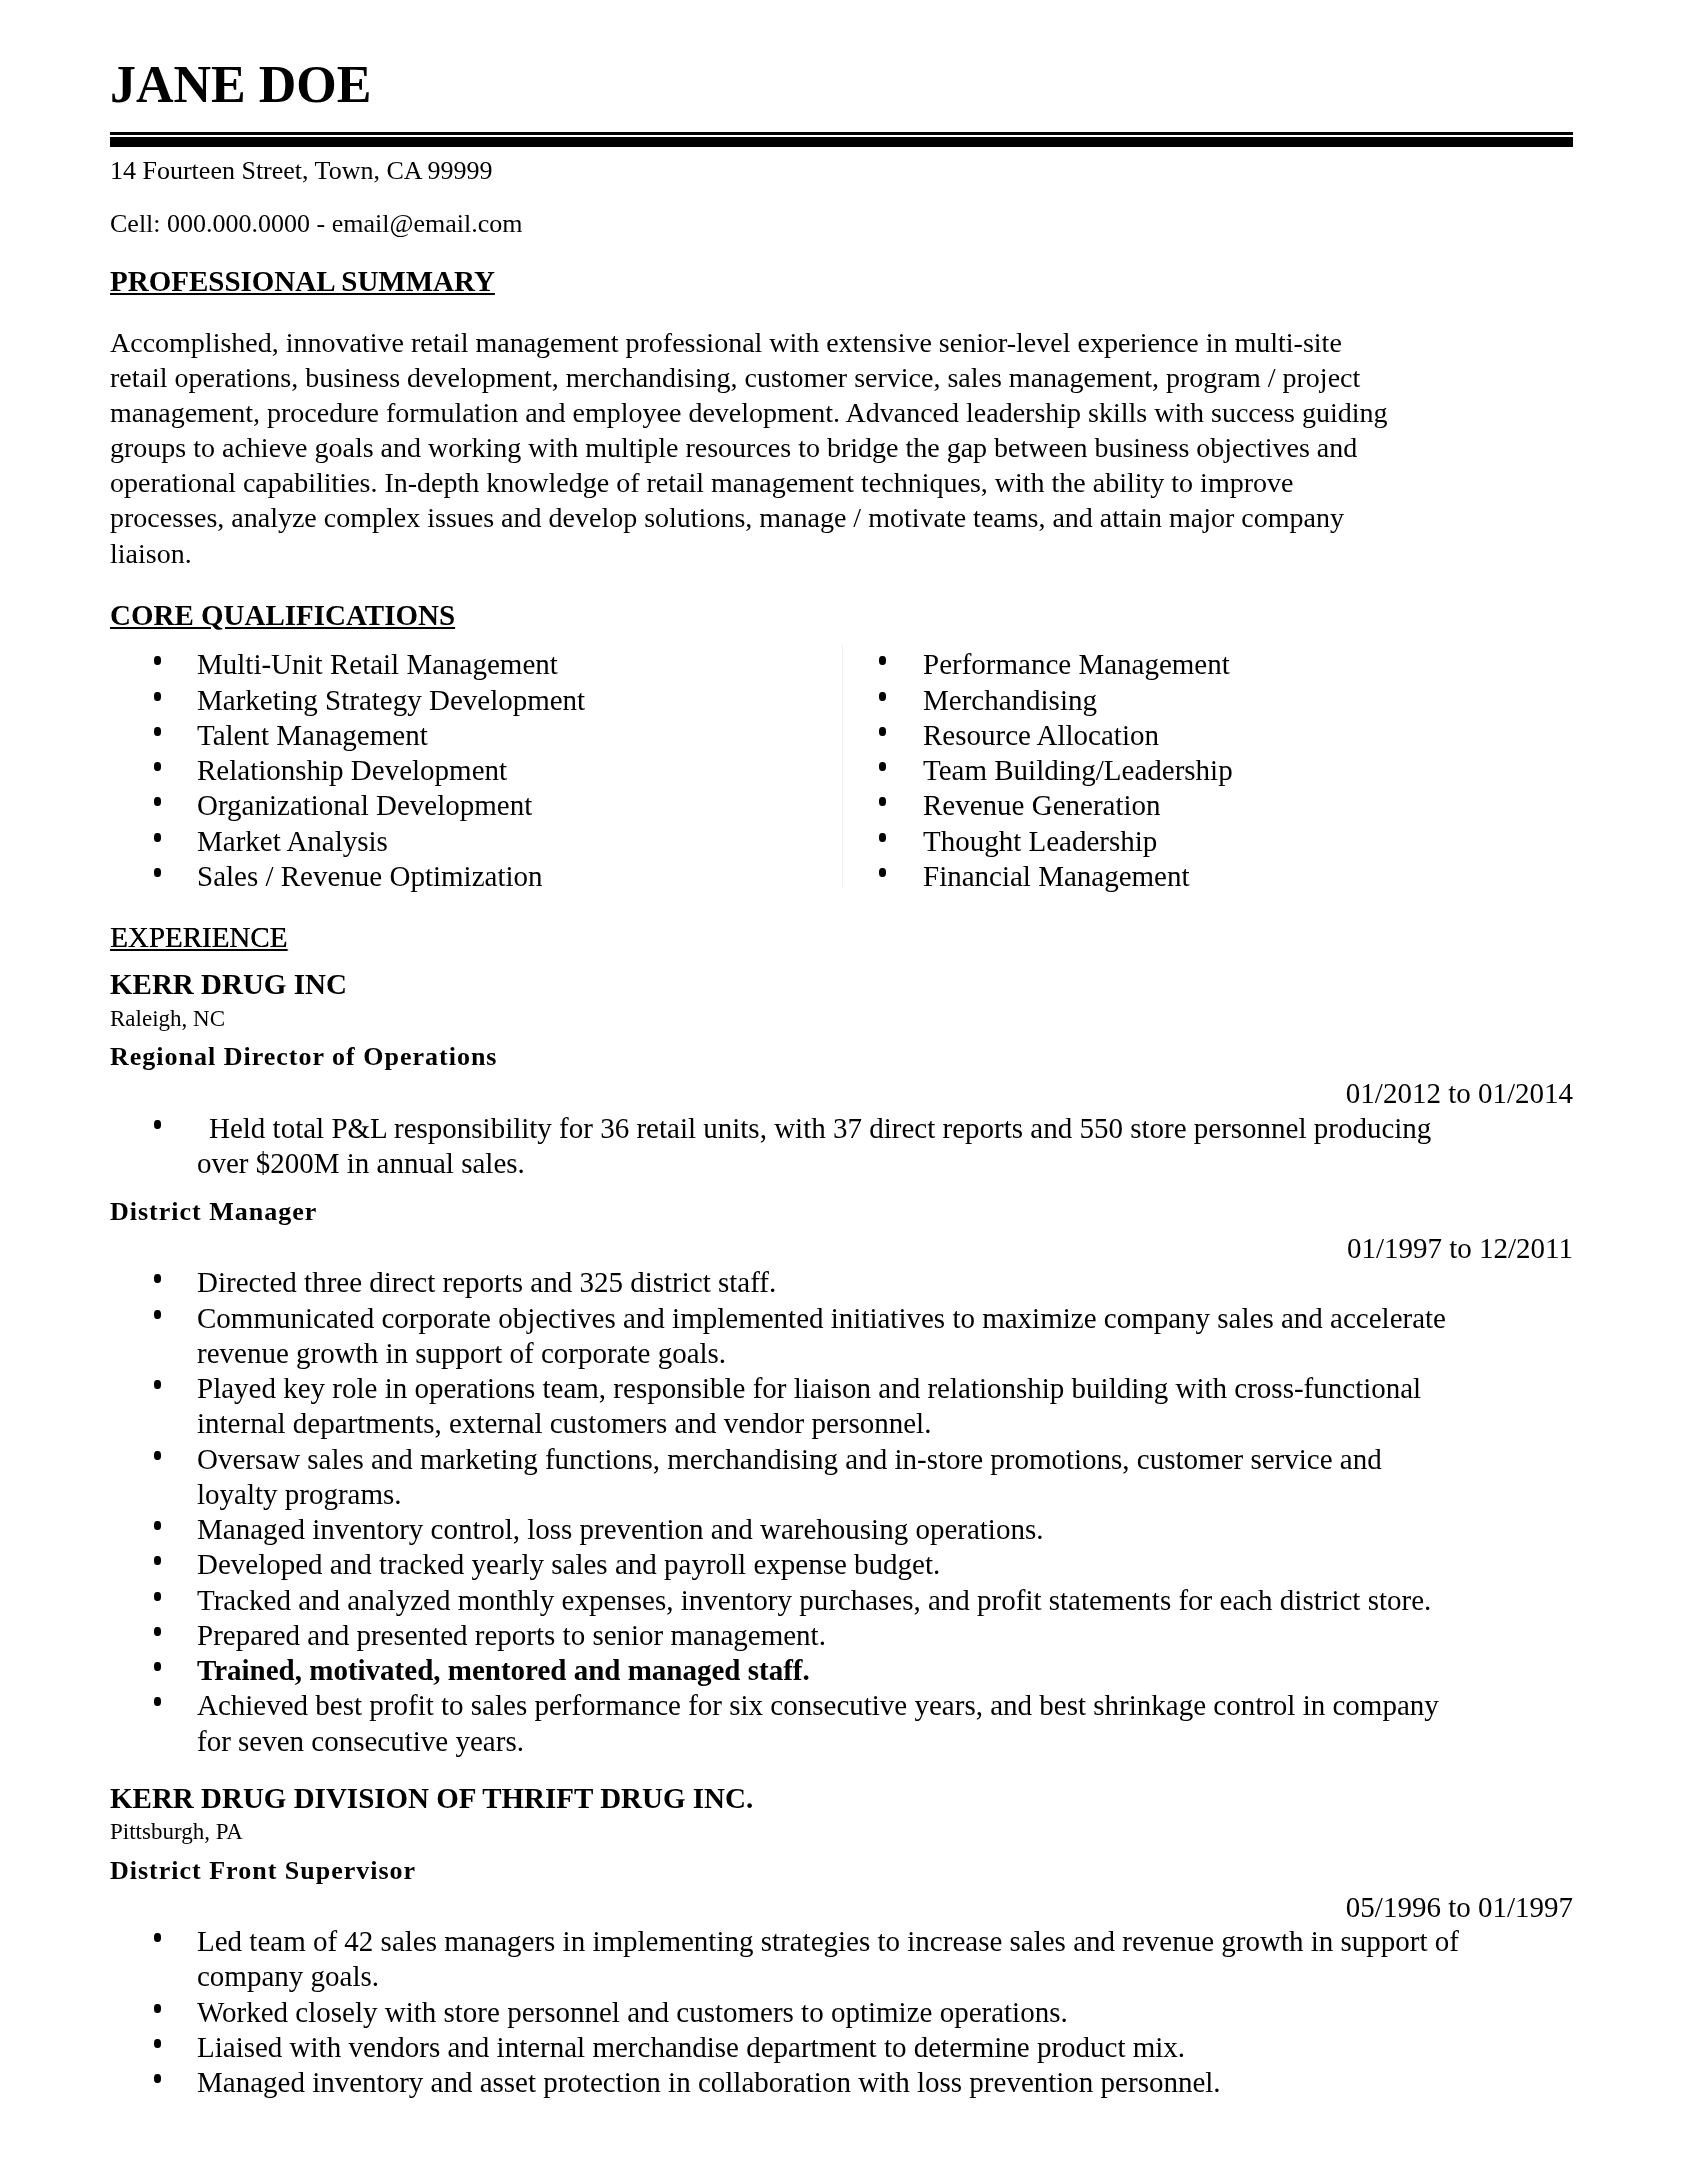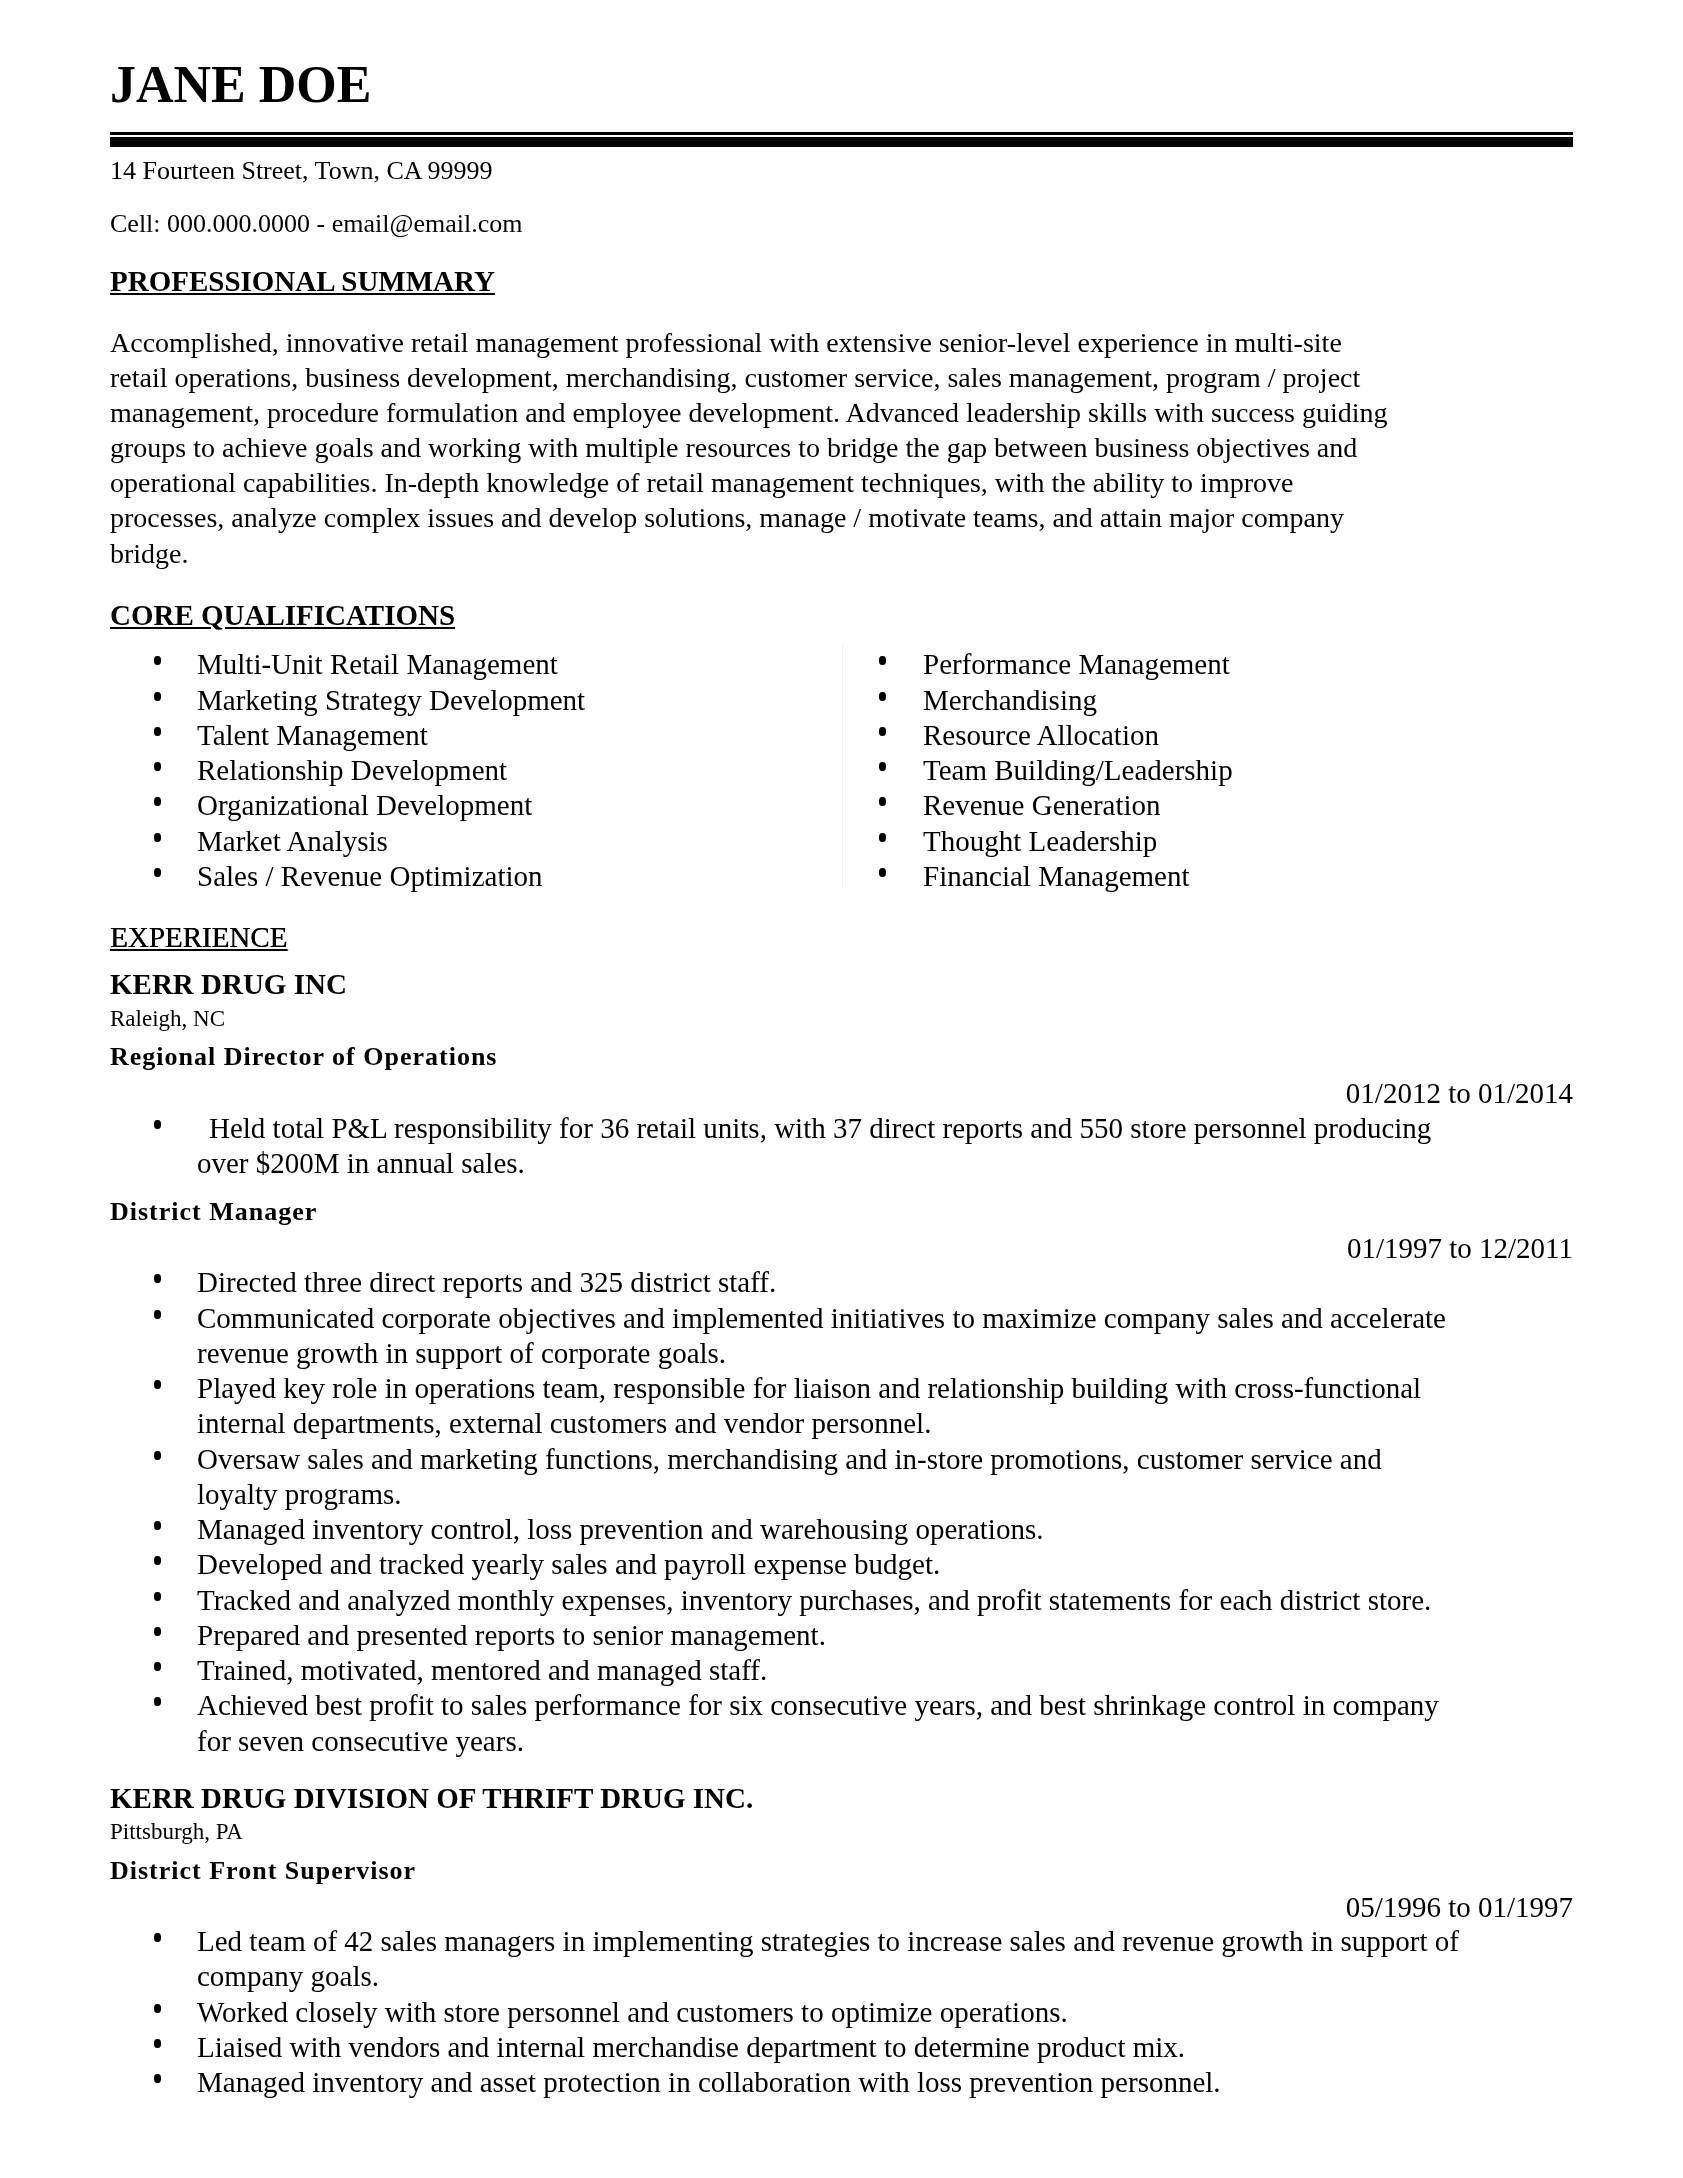--- a/index.html
+++ b/index.html
@@ -35,21 +35,21 @@
   <div class="abs center contact" style="top:211px">Cell: 000.000.0000 - email@email.com</div>
 
   <div class="abs center section-title" style="top:267px">PROFESSIONAL SUMMARY</div>
   <div>
     <div class="abs body-text" style="top:329px">Accomplished, innovative retail management professional with extensive senior-level experience in multi-site</div>
     <div class="abs body-text" style="top:364px">retail operations, business development, merchandising, customer service, sales management, program / project</div>
     <div class="abs body-text" style="top:399px">management, procedure formulation and employee development. Advanced leadership skills with success guiding</div>
     <div class="abs body-text" style="top:434px">groups to achieve goals and working with multiple resources to bridge the gap between business objectives and</div>
     <div class="abs body-text" style="top:469px">operational capabilities. In-depth knowledge of retail management techniques, with the ability to improve</div>
     <div class="abs body-text" style="top:504px">processes, analyze complex issues and develop solutions, manage / motivate teams, and attain major company</div>
-    <div class="abs body-text" style="top:540px">bridge.</div>
+    <div class="abs body-text" style="top:540px">liaison.</div>
   </div>
 
   <div class="abs center section-title" style="top:601px">CORE QUALIFICATIONS</div>
   <div class="divider"></div>
   <div id="quals">
       <span class="bullet-dot" style="left: 154px; top: 656px;"></span>
       <span class="bullet-text" style="left: 197px; top: 650px;">Multi-Unit Retail Management</span>
       <span class="bullet-dot" style="left: 154px; top: 692px;"></span>
       <span class="bullet-text" style="left: 197px; top: 686px;">Marketing Strategy Development</span>
       <span class="bullet-dot" style="left: 154px; top: 727px;"></span>
@@ -102,21 +102,21 @@
       <span class="bullet-text" style="left: 197px; top: 1480px;">loyalty programs.</span>
       <span class="bullet-dot" style="left: 154px; top: 1521px;"></span>
       <span class="bullet-text" style="left: 197px; top: 1515px;">Managed inventory control, loss prevention and warehousing operations.</span>
       <span class="bullet-dot" style="left: 154px; top: 1556px;"></span>
       <span class="bullet-text" style="left: 197px; top: 1550px;">Developed and tracked yearly sales and payroll expense budget.</span>
       <span class="bullet-dot" style="left: 154px; top: 1592px;"></span>
       <span class="bullet-text" style="left: 197px; top: 1586px;">Tracked and analyzed monthly expenses, inventory purchases, and profit statements for each district store.</span>
       <span class="bullet-dot" style="left: 154px; top: 1627px;"></span>
       <span class="bullet-text" style="left: 197px; top: 1621px;">Prepared and presented reports to senior management.</span>
       <span class="bullet-dot" style="left: 154px; top: 1662px;"></span>
-      <span class="bullet-text" style="left: 197px; top: 1656px;">Trained, motivated, mentored and managed staff.</span>
+      <span class="bullet-text" style="left: 197px; top: 1656px; font-weight: bold;">Trained, motivated, mentored and managed staff.</span>
       <span class="bullet-dot" style="left: 154px; top: 1697px;"></span>
       <span class="bullet-text" style="left: 197px; top: 1691px;">Achieved best profit to sales performance for six consecutive years, and best shrinkage control in company</span>
       <span class="bullet-text" style="left: 197px; top: 1727px;">for seven consecutive years.</span>
       <div class="abs center company" style="top: 1784px;">KERR DRUG DIVISION OF THRIFT DRUG INC.</div>
       <div class="abs center location" style="top: 1820px;">Pittsburgh, PA</div>
       <div class="abs job-title" style="top: 1858px;">District Front Supervisor</div>
       <div class="abs date" style="top: 1893px;">05/1996 to 01/1997</div>
       <span class="bullet-dot" style="left: 154px; top: 1933px;"></span>
       <span class="bullet-text" style="left: 197px; top: 1927px;">Led team of 42 sales managers in implementing strategies to increase sales and revenue growth in support of</span>
       <span class="bullet-text" style="left: 197px; top: 1962px;">company goals.</span>

